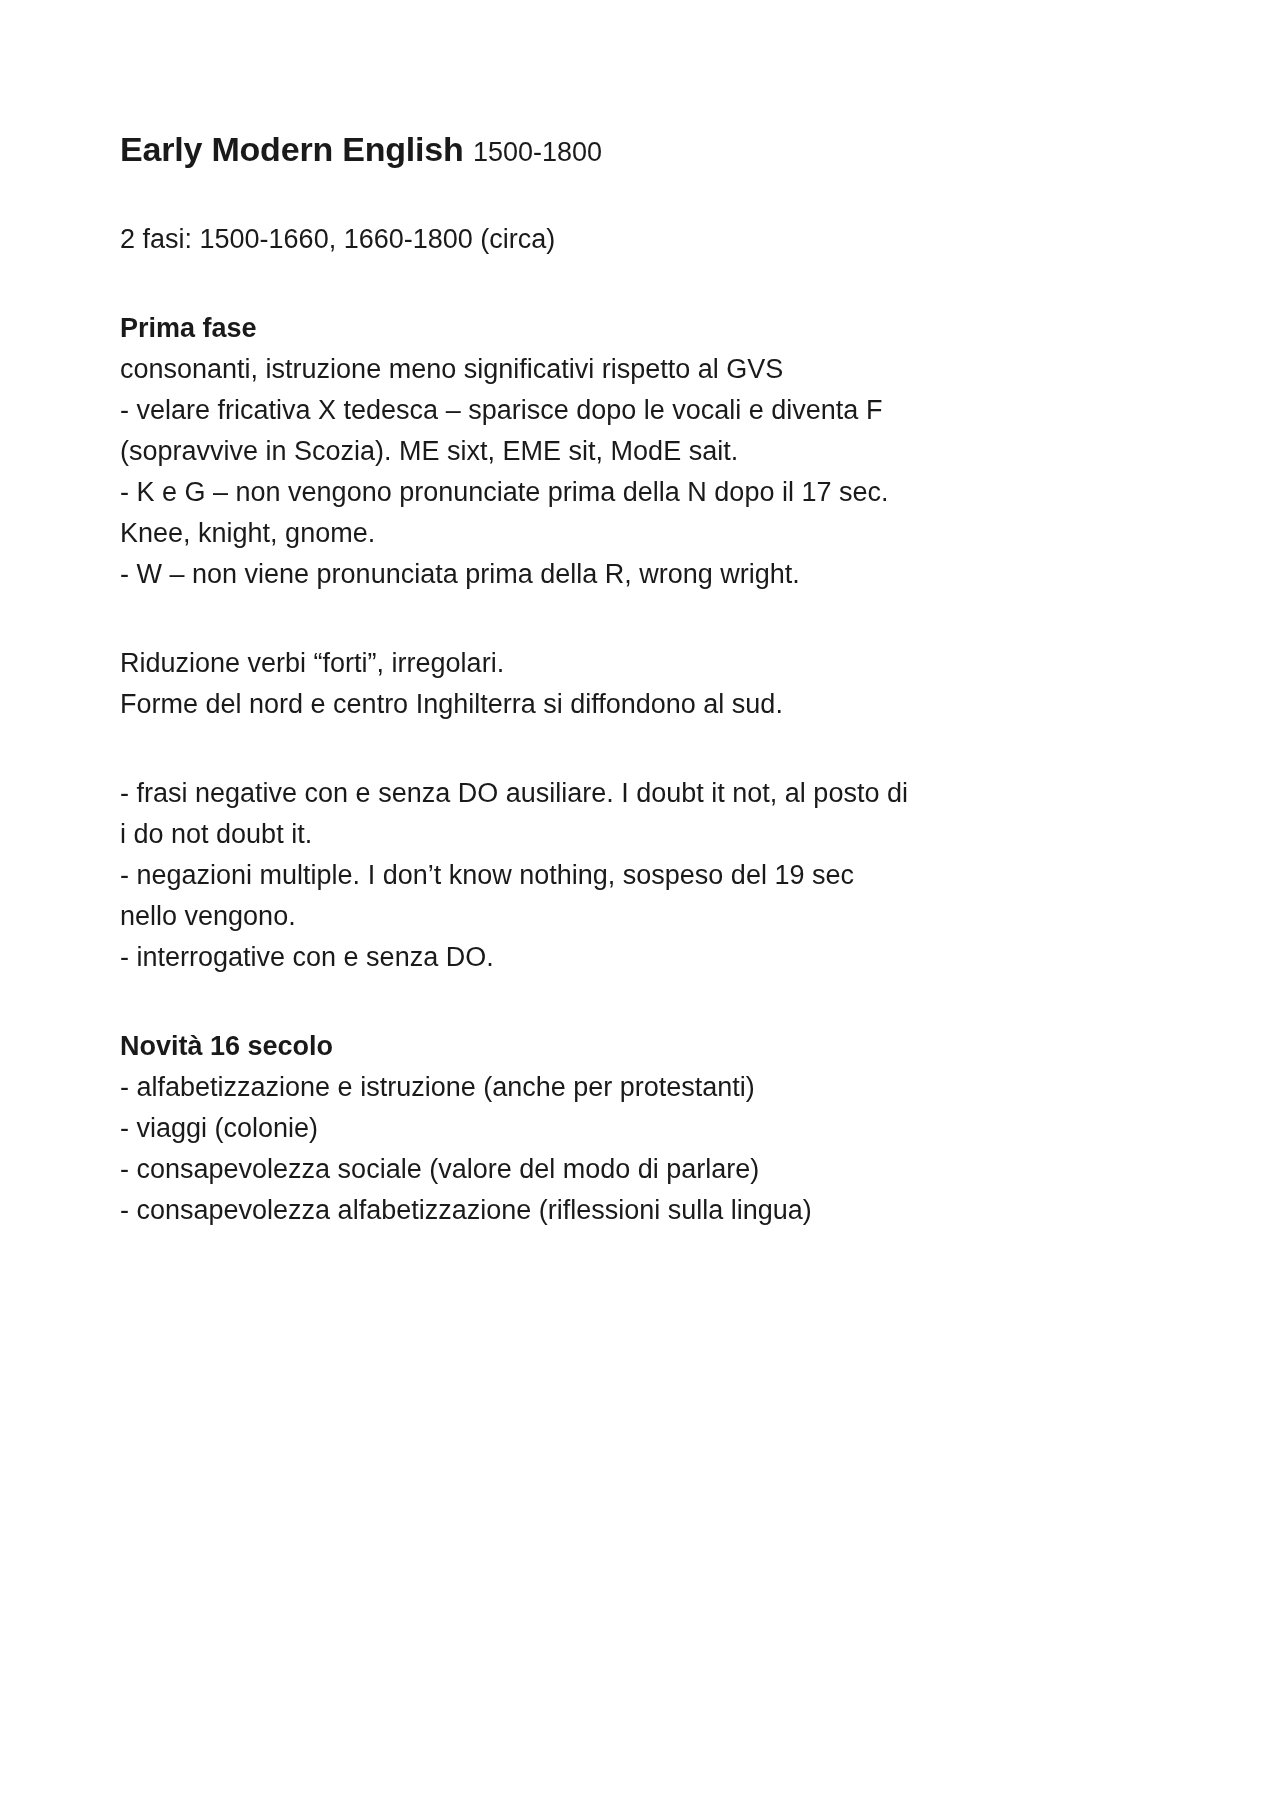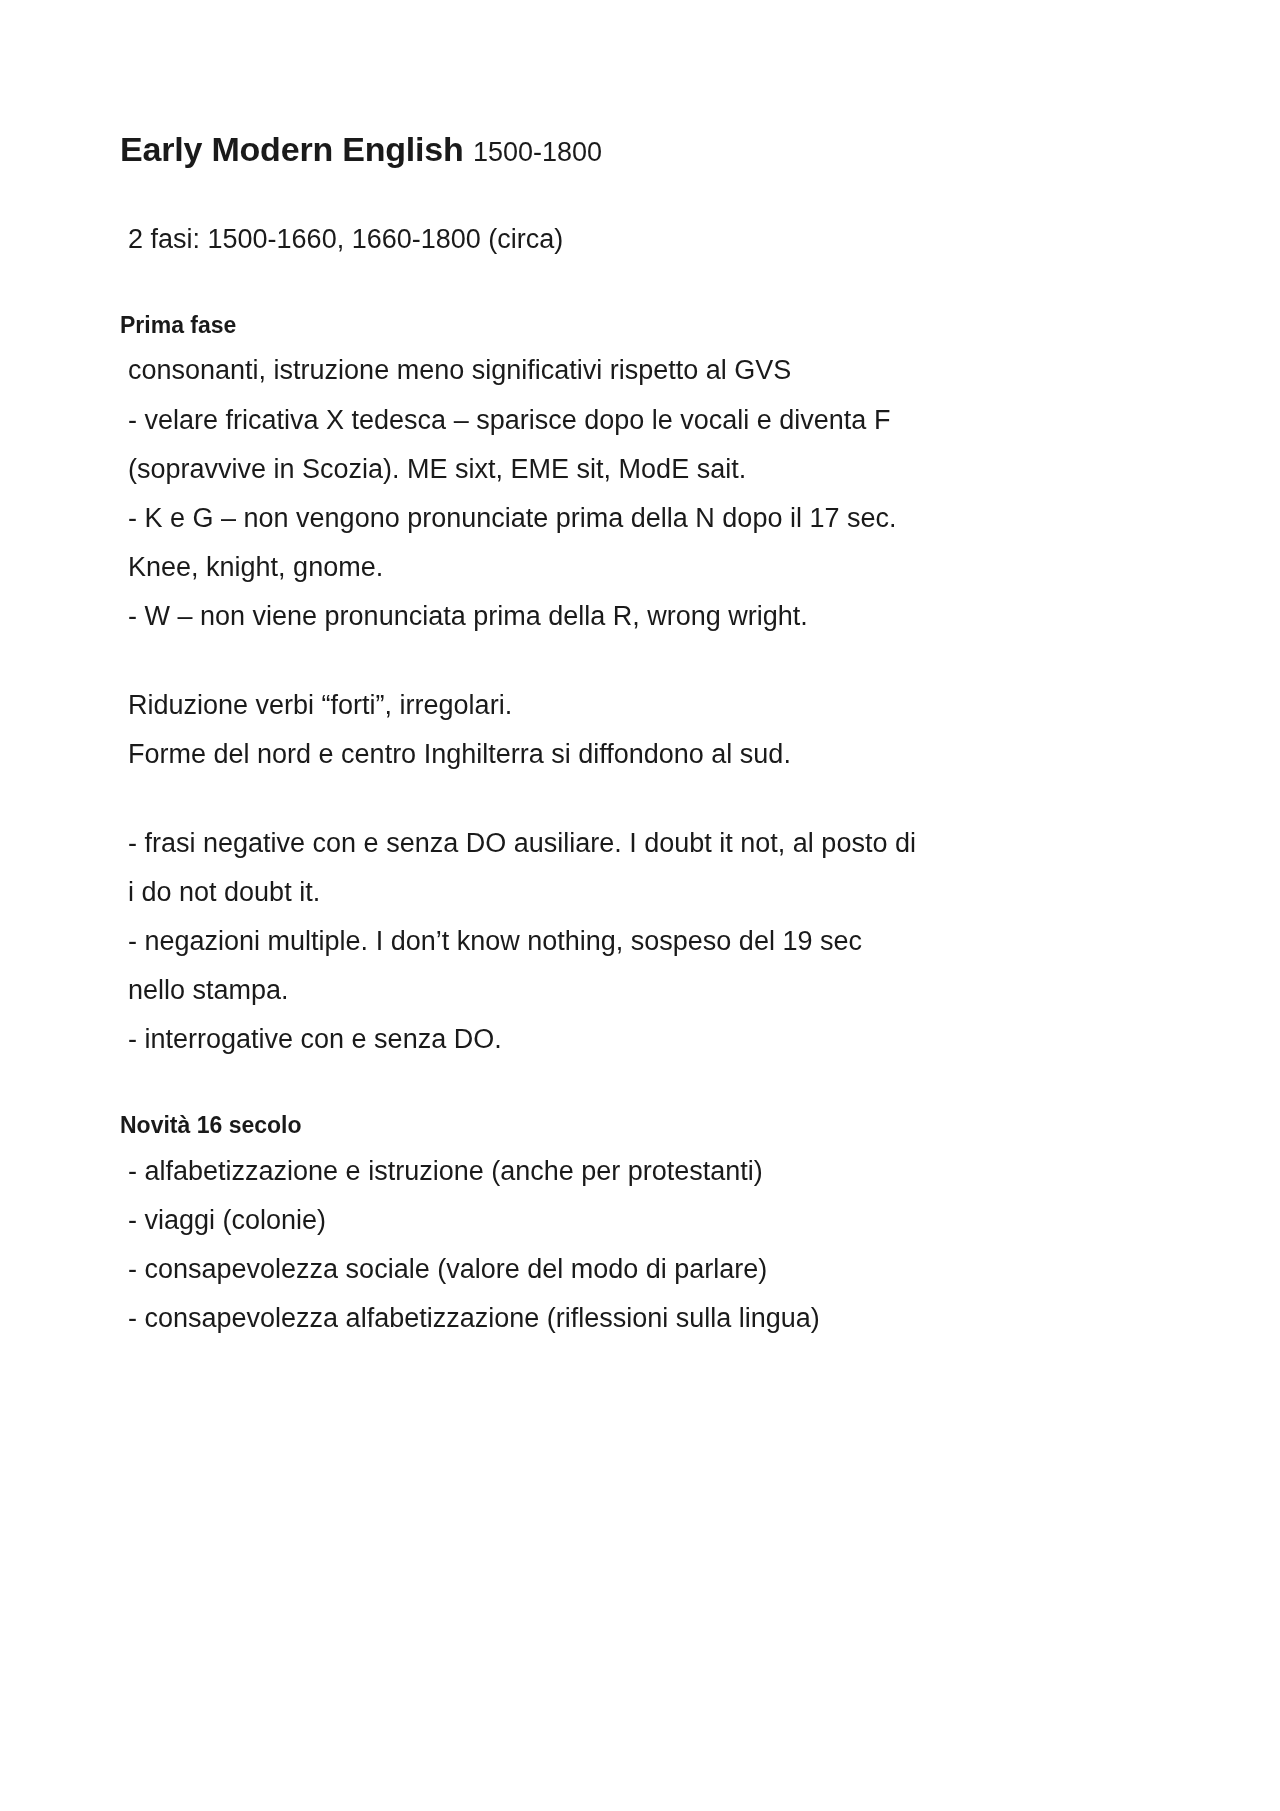--- a/index.html
+++ b/index.html
@@ -32,25 +32,25 @@
     font-size: 27px;
     font-weight: normal;
     letter-spacing: 0;
   }
   .block {
     margin-top: 48px;
   }
   .line {
     font-size: 27px;
     line-height: 1.52;
-    margin: 8px;
+    margin: 0;
     white-space: pre-wrap;
   }
   .heading {
-    font-size: 23px;
+    font-size: 27px;
     font-weight: bold;
     line-height: 1.52;
     margin: 0;
   }
 </style>
 </head>
 <body>
 
 <div class="page">
 
@@ -74,21 +74,21 @@
 
   <div class="block">
     <p class="line">Riduzione verbi “forti”, irregolari.</p>
     <p class="line">Forme del nord e centro Inghilterra si diffondono al sud.</p>
   </div>
 
   <div class="block">
     <p class="line">- frasi negative con e senza DO ausiliare. I doubt it not, al posto di</p>
     <p class="line">i do not doubt it.</p>
     <p class="line">- negazioni multiple. I don’t know nothing, sospeso del 19 sec</p>
-    <p class="line">nello stampa.</p>
+    <p class="line">nello vengono.</p>
     <p class="line">- interrogative con e senza DO.</p>
   </div>
 
   <div class="block">
     <p class="heading">Novità 16 secolo</p>
     <p class="line">- alfabetizzazione e istruzione (anche per protestanti)</p>
     <p class="line">- viaggi (colonie)</p>
     <p class="line">- consapevolezza sociale (valore del modo di parlare)</p>
     <p class="line">- consapevolezza alfabetizzazione (riflessioni sulla lingua)</p>
   </div>

